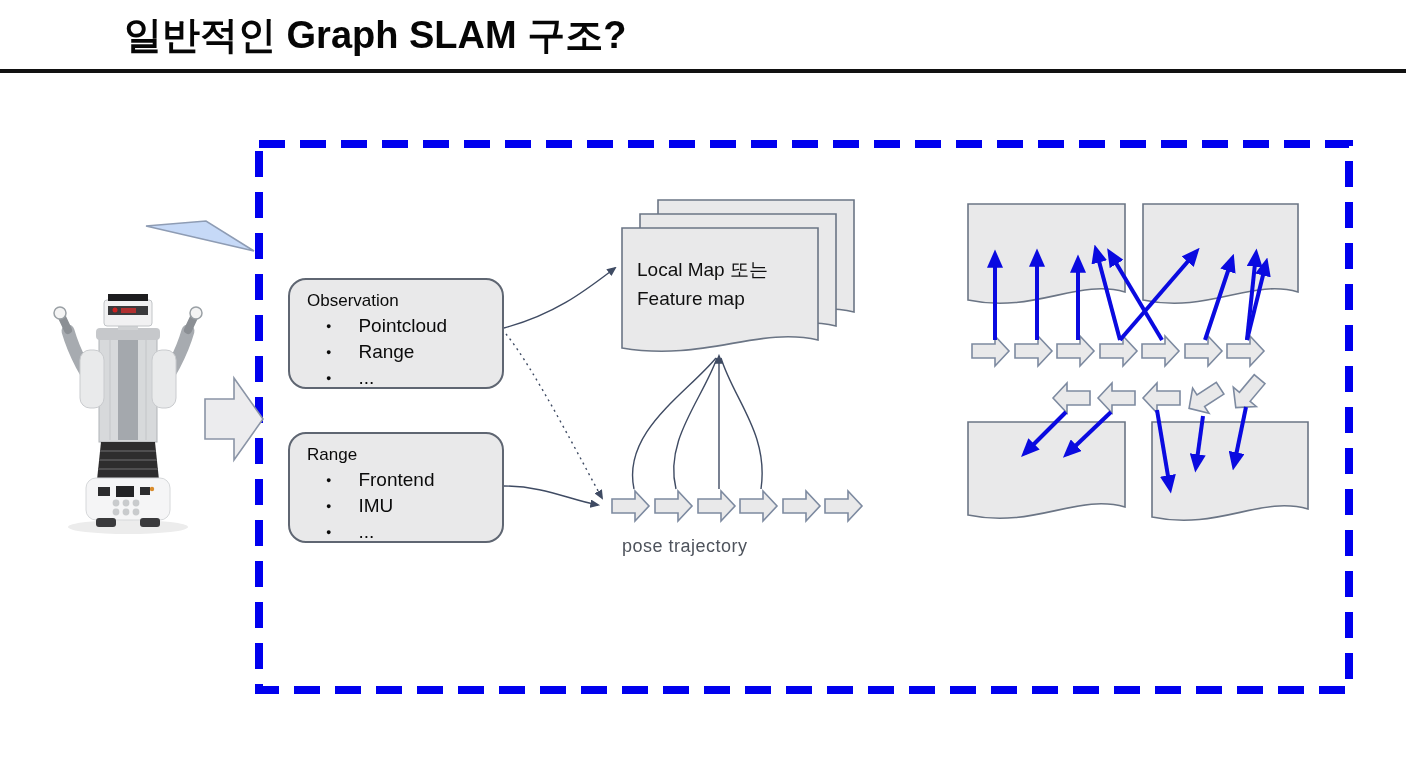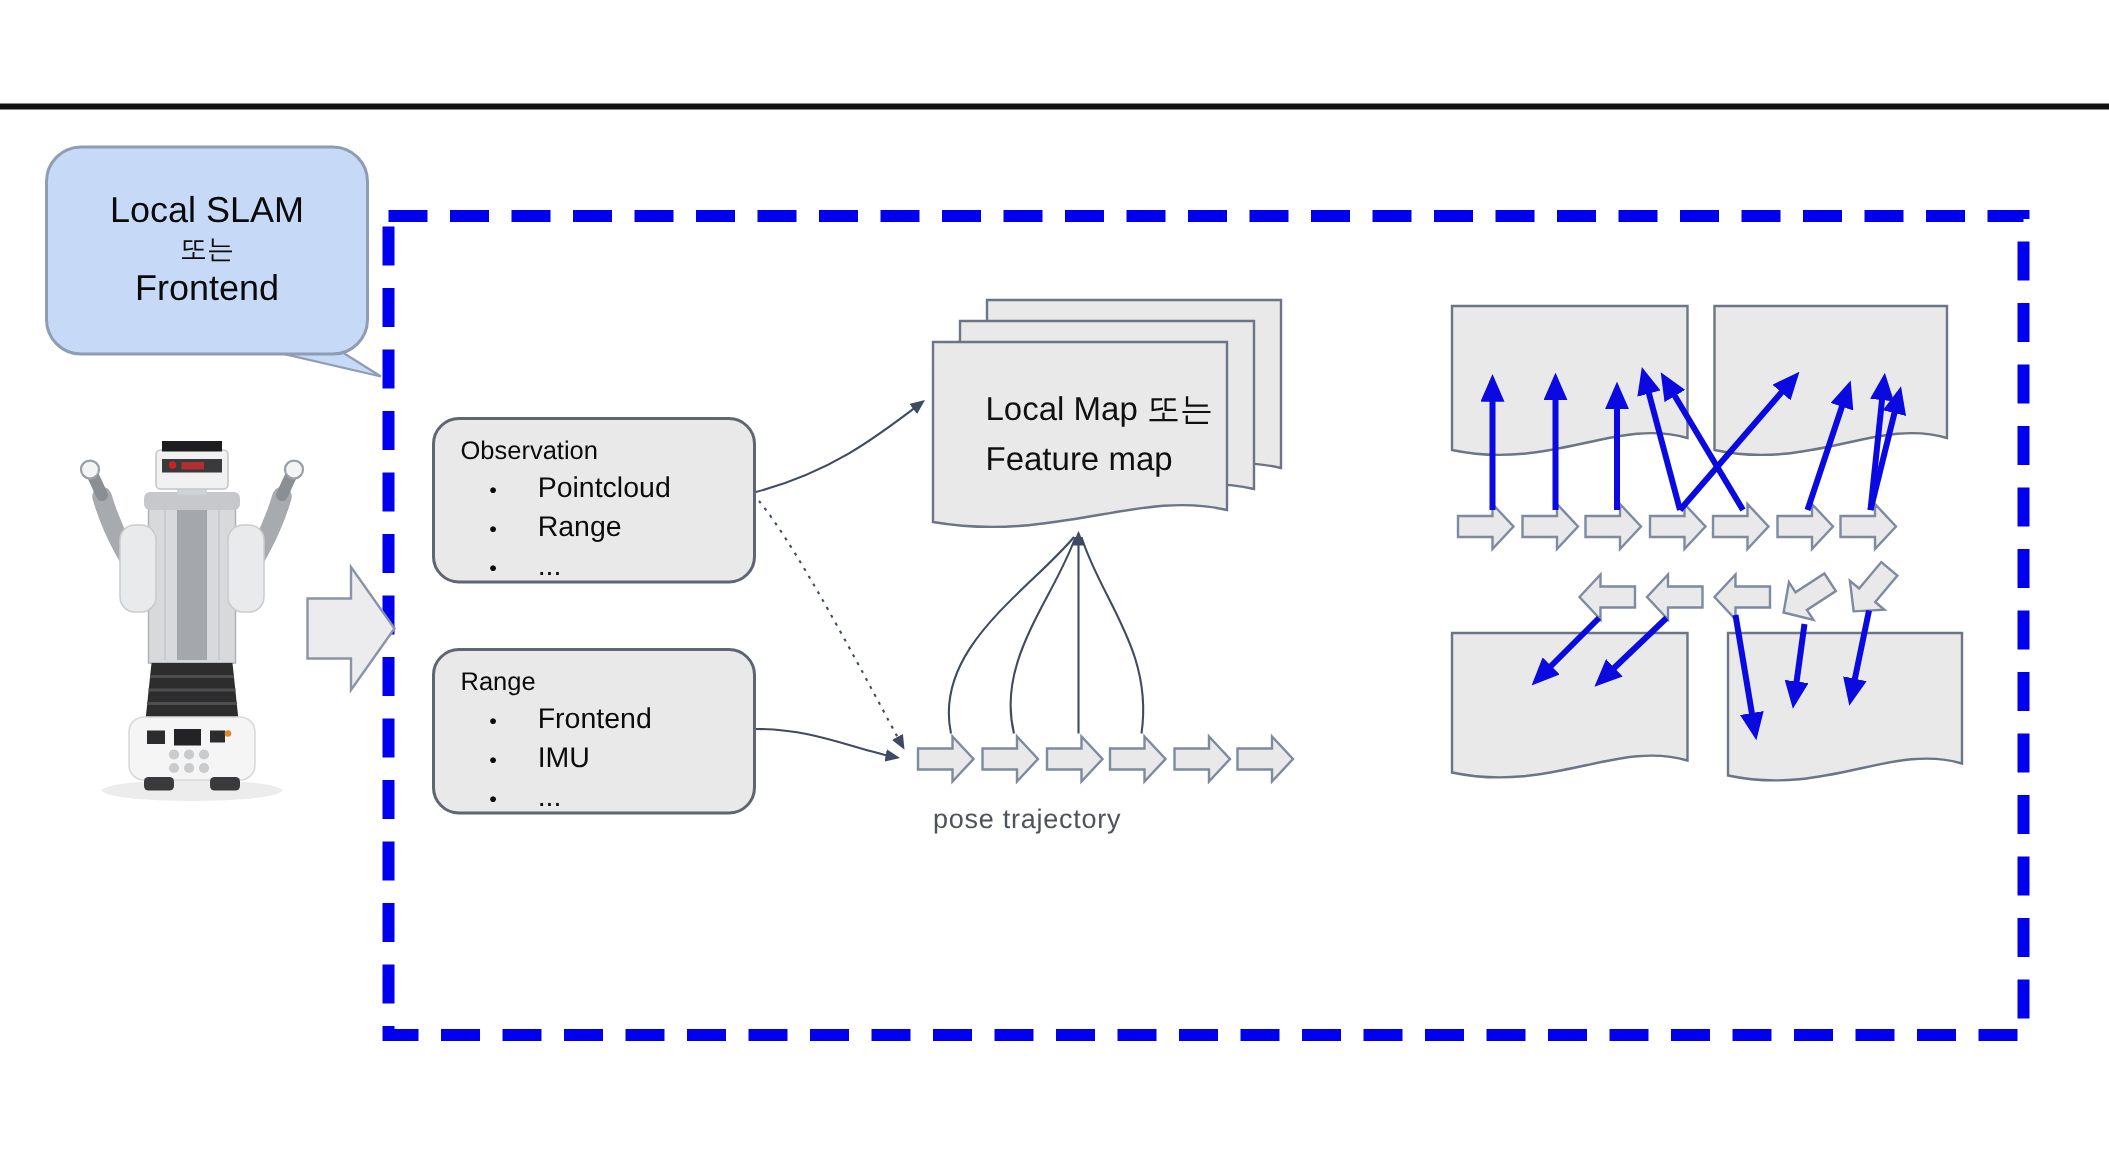--- a/index.html
+++ b/index.html
@@ -14,30 +14,31 @@
           display:flex;flex-direction:column;align-items:center;justify-content:center;
           gap:3px;z-index:3;}
   .bubble .l13{font-size:24px;color:#0a0a0a;line-height:1.1;}
   .bubble .l2{font-size:18px;color:#0a0a0a;line-height:1.1;}
   .gbox{position:absolute;width:216px;height:111px;background:#e9e9ea;
         border:2px solid #5f6672;border-radius:18px;box-sizing:border-box;
         padding:11px 0 0 17px;z-index:2;}
   .gbox-title{font-size:17px;color:#0b0b0b;}
   .gitem{display:flex;align-items:center;margin:4px 0 0 19px;font-size:19px;color:#0b0b0b;}
   .gitem::before{content:"●";font-size:9px;margin-right:27px;color:#0b0b0b;}
-  .maplabel{position:absolute;left:637px;top:256px;font-size:22px;color:#101010;
-            line-height:1.5;z-index:2;margin-left:20px;}
+  .maplabel{position:absolute;left:637px;top:256px;font-size:19px;color:#101010;
+            line-height:1.5;z-index:2;}
   .poselabel{position:absolute;left:622px;top:536px;font-size:18px;color:#4e535c;
              letter-spacing:.5px;z-index:2;}
 </style>
 </head>
 <body>
 
 <div class="slide">
 
+  <div class="title">일반적인 Graph SLAM 구조?</div>
   <div class="rule"></div>
 
   <svg class="diagram" width="1406" height="783" viewBox="0 0 1406 783">
     <defs>
       <marker id="md" markerWidth="7" markerHeight="6" refX="5.5" refY="3" orient="auto">
         <path d="M0,0 L7,3 L0,6 Z" fill="#3f4b63"></path>
       </marker>
       <marker id="mb" markerWidth="4.6" markerHeight="4" refX="3.2" refY="2" orient="auto">
         <path d="M0,0 L4.6,2 L0,4 Z" fill="#0a0ae0"></path>
       </marker>
@@ -156,25 +157,20 @@
       <line x1="1247" y1="340" x2="1256" y2="254" marker-end="url(#mb)"></line>
       <line x1="1247" y1="340" x2="1266" y2="263" marker-end="url(#mb)"></line>
       <line x1="1066" y1="412" x2="1025" y2="453" marker-end="url(#mb)"></line>
       <line x1="1111" y1="412" x2="1067" y2="454" marker-end="url(#mb)"></line>
       <line x1="1157" y1="410" x2="1170" y2="488" marker-end="url(#mb)"></line>
       <line x1="1203" y1="416" x2="1196" y2="467" marker-end="url(#mb)"></line>
       <line x1="1246" y1="407" x2="1234" y2="465" marker-end="url(#mb)"></line>
     </g>
   </svg>
 
-  <div class="bubble">
-    <div class="l13">Local SLAM</div>
-    <div class="l2">또는</div>
-    <div class="l13">Frontend</div>
-  </div>
 
   <div class="gbox" style="left:288px;top:278px;">
     <div class="gbox-title">Observation</div>
     <div class="gitem">
         <span>Pointcloud</span>
       </div>
     <div class="gitem">
         <span>Range</span>
       </div>
     <div class="gitem">

